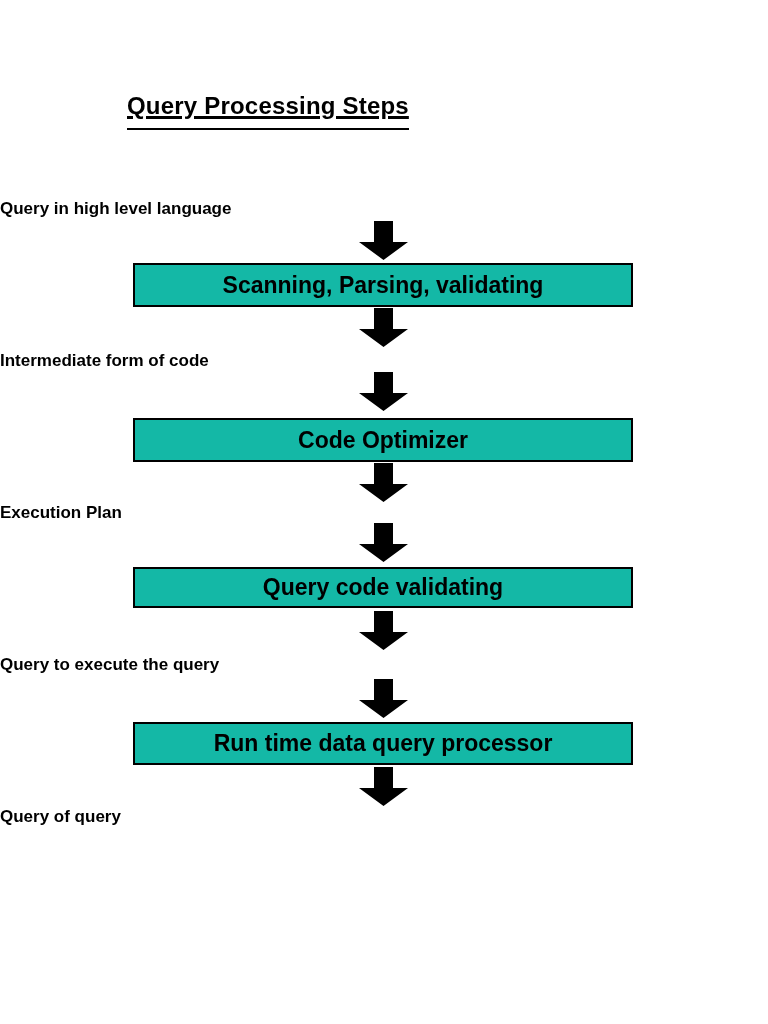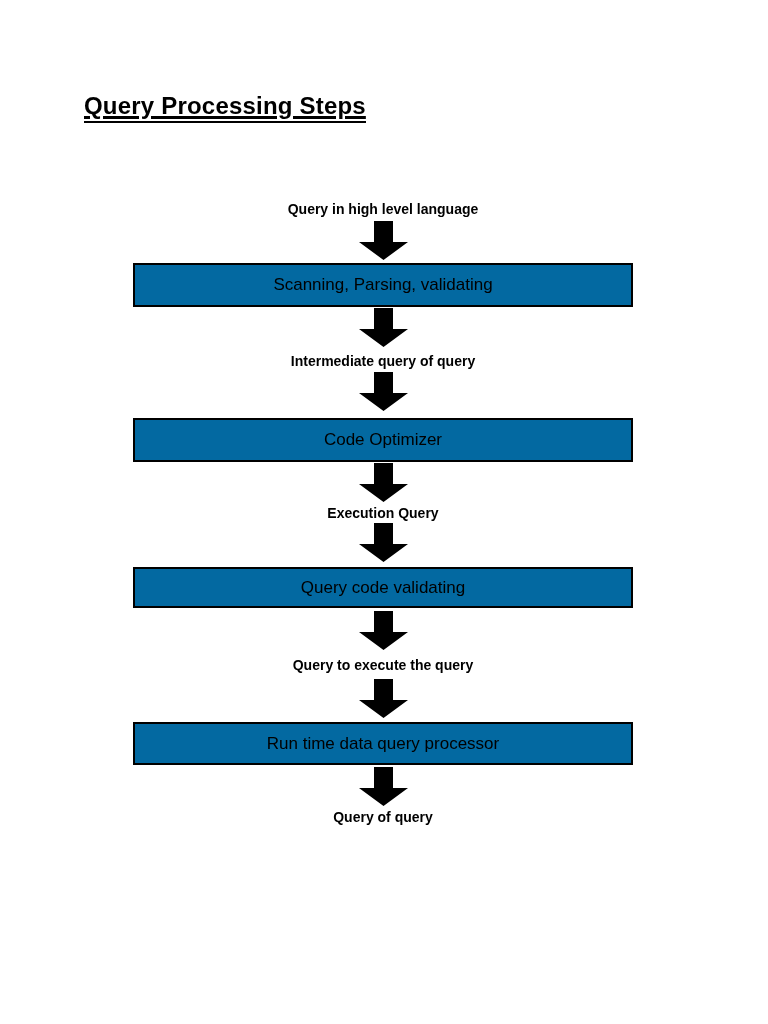--- a/index.html
+++ b/index.html
@@ -24,43 +24,44 @@
     font-size: 24px;
     font-weight: bold;
     letter-spacing: 0.2px;
   }
   .title-text {
     display: inline-block;
     text-decoration: underline;
     text-decoration-thickness: 3px;
     text-underline-offset: 2px;
     border-bottom: 2px solid #000000;
-    padding-bottom: 1px;
+    padding-bottom: 8px;
+    margin-left: 43px;
   }
   .flow-label {
     position: absolute;
     left: 0;
     width: 766px;
-    text-align: center;
-    font-size: 14px;
+    text-align: left;
+    font-size: 17px;
     font-weight: bold;
     line-height: 20px;
     white-space: nowrap;
   }
   .flow-box {
     position: absolute;
     left: 133px;
     width: 496px;
     border: 2px solid #000000;
-    background: #0369a1;
+    background: #14b8a6;
     display: flex;
     align-items: center;
     justify-content: center;
-    font-size: 17px;
-    font-weight: normal;
+    font-size: 23px;
+    font-weight: bold;
     white-space: nowrap;
   }
   .arrow {
     position: absolute;
     left: 359px;
     width: 49px;
     height: 39px;
   }
   .arrow polygon {
     fill: #000000;
@@ -82,35 +83,35 @@
     </svg>
 
     <div class="flow-box" style="top:263px;height:40px">
         <span>Scanning, Parsing, validating</span>
       </div>
 
     <svg class="arrow" style="top:308px" viewBox="0 0 49 39">
       <polygon points="15,0 34,0 34,21 49,21 24.5,39 0,21 15,21"></polygon>
     </svg>
 
-    <div class="flow-label" style="top:351px">Intermediate query of query</div>
+    <div class="flow-label" style="top:351px">Intermediate form of code</div>
 
     <svg class="arrow" style="top:372px" viewBox="0 0 49 39">
       <polygon points="15,0 34,0 34,21 49,21 24.5,39 0,21 15,21"></polygon>
     </svg>
 
     <div class="flow-box" style="top:418px;height:40px">
         <span>Code Optimizer</span>
       </div>
 
     <svg class="arrow" style="top:463px" viewBox="0 0 49 39">
       <polygon points="15,0 34,0 34,21 49,21 24.5,39 0,21 15,21"></polygon>
     </svg>
 
-    <div class="flow-label" style="top:503px">Execution Query</div>
+    <div class="flow-label" style="top:503px">Execution Plan</div>
 
     <svg class="arrow" style="top:523px" viewBox="0 0 49 39">
       <polygon points="15,0 34,0 34,21 49,21 24.5,39 0,21 15,21"></polygon>
     </svg>
 
     <div class="flow-box" style="top:567px;height:37px">
         <span>Query code validating</span>
       </div>
 
     <svg class="arrow" style="top:611px" viewBox="0 0 49 39">

